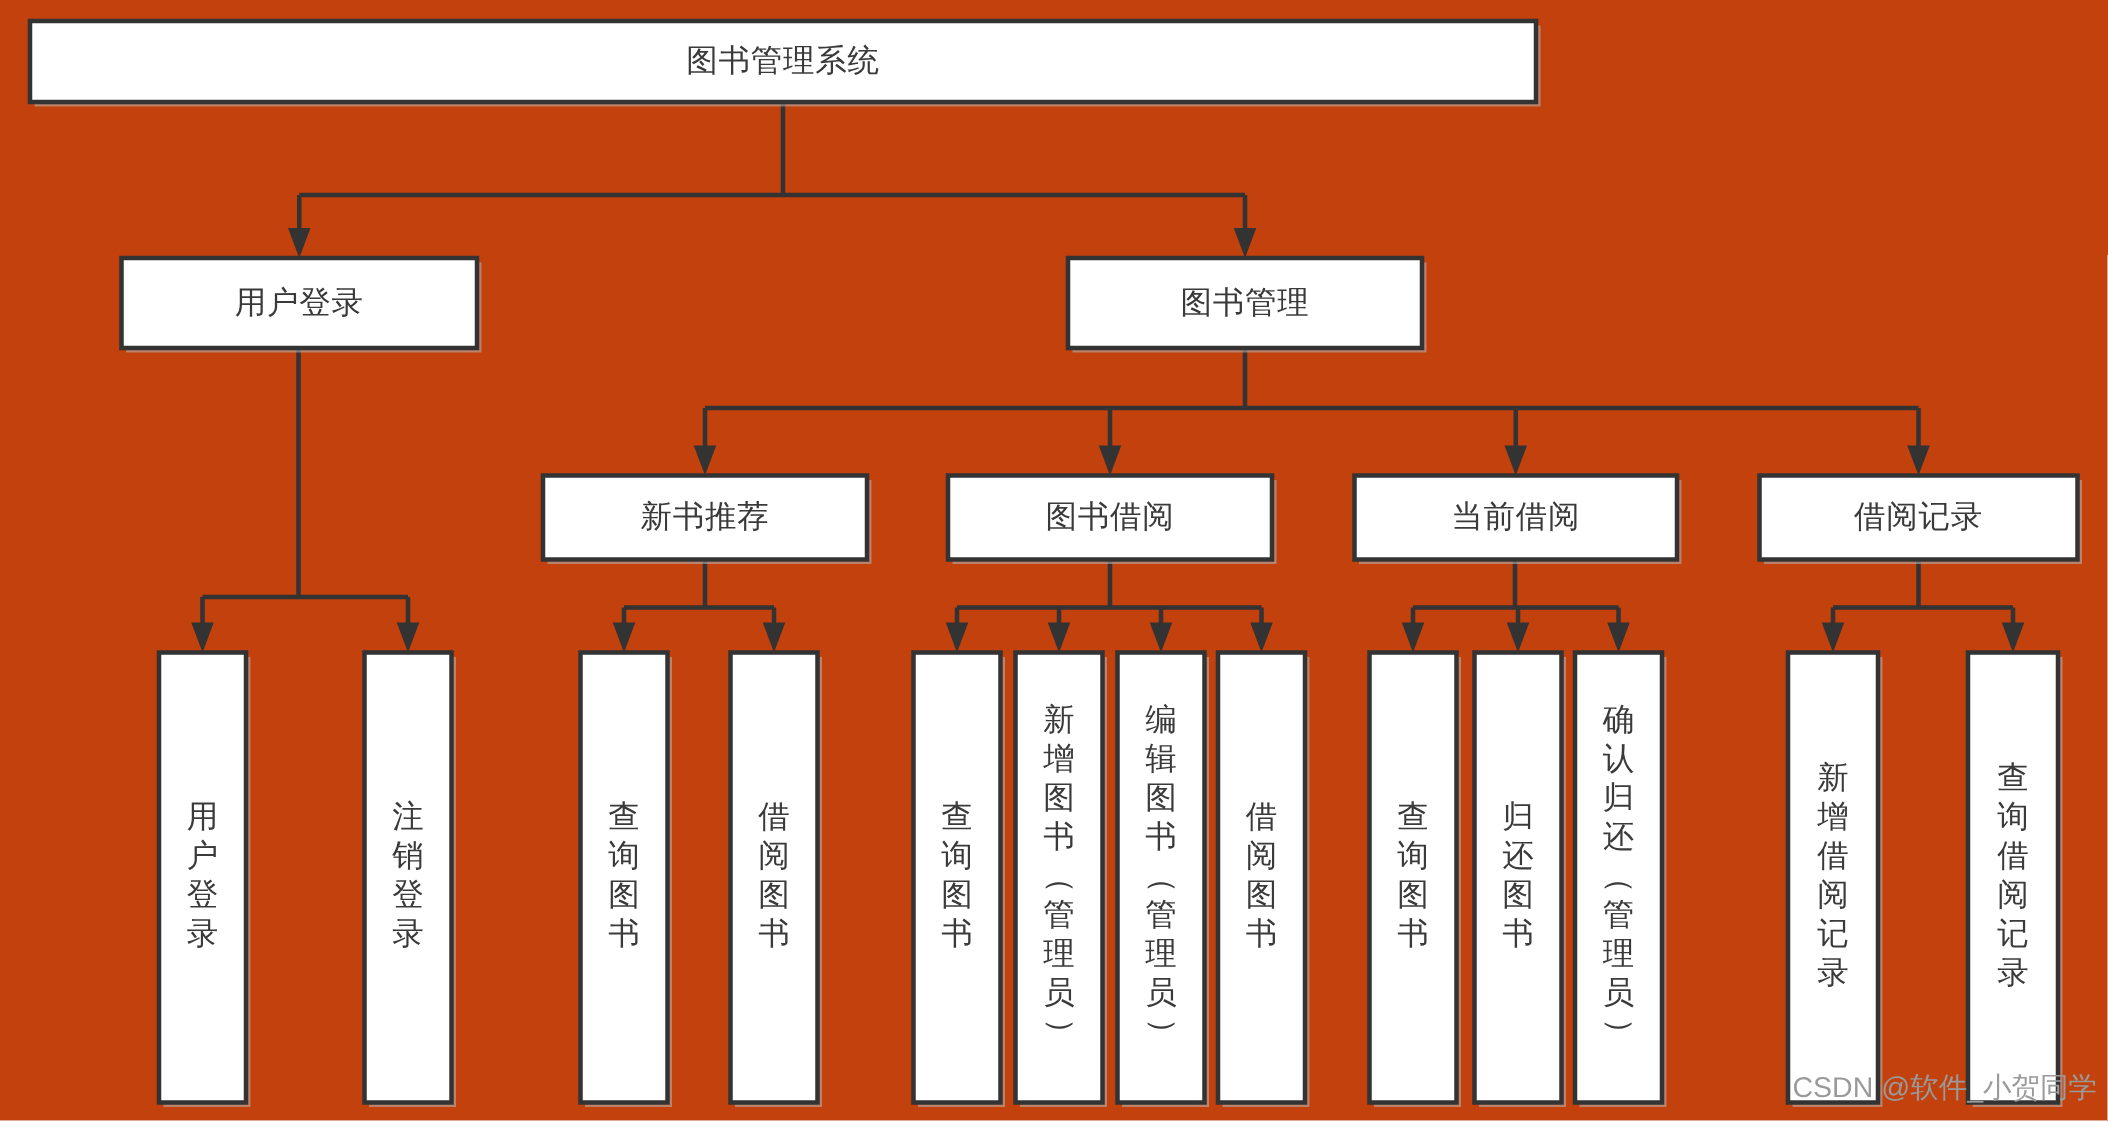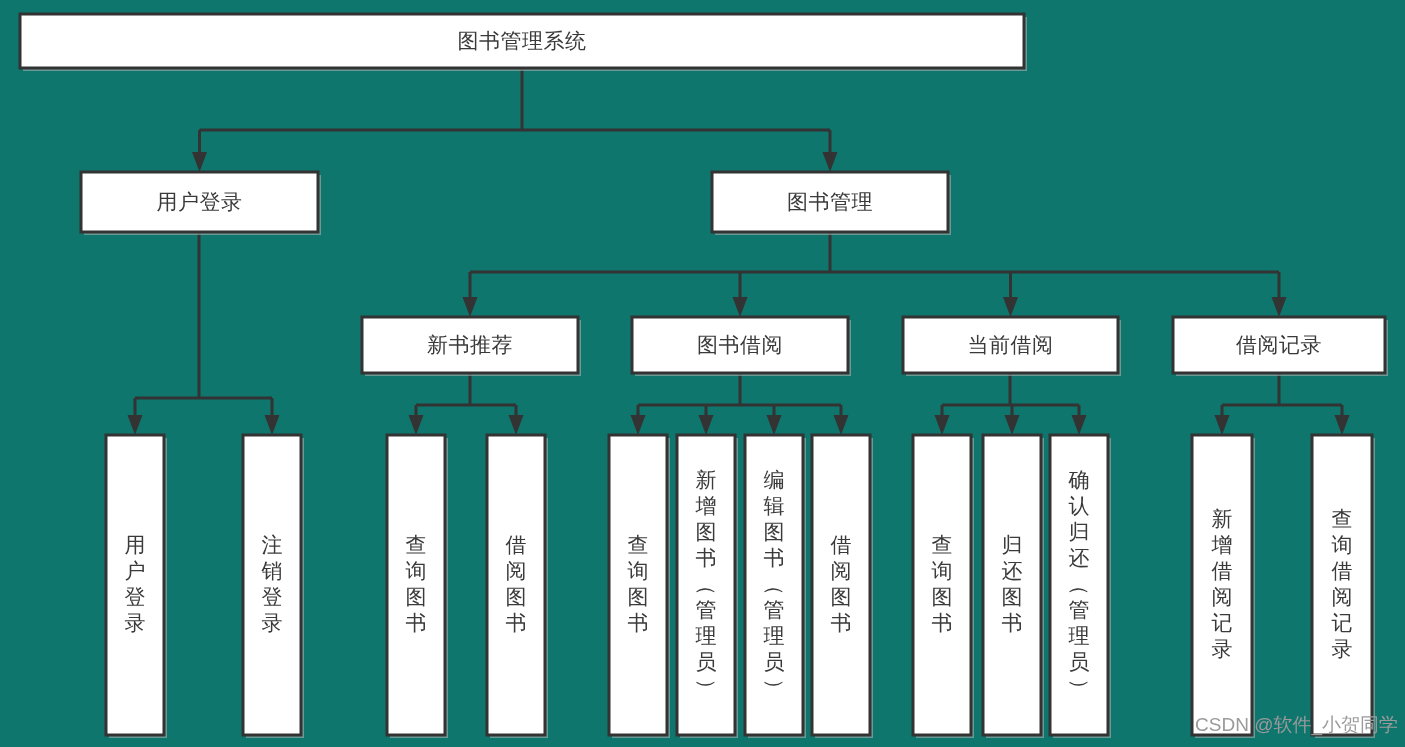--- a/index.html
+++ b/index.html
@@ -8,21 +8,21 @@
     padding: 0;
     background: #ffffff;
   }
   body {
     font-family: "Liberation Sans", "DejaVu Sans", sans-serif;
   }
   #diagram-root {
     position: relative;
     width: 1405px;
     height: 747px;
-    background: #0f766e;
+    background: #c2410c;
     overflow: hidden;
   }
   svg.diagram-canvas {
     position: absolute;
     left: 0;
     top: 0;
     width: 1405px;
     height: 747px;
     display: block;
   }

